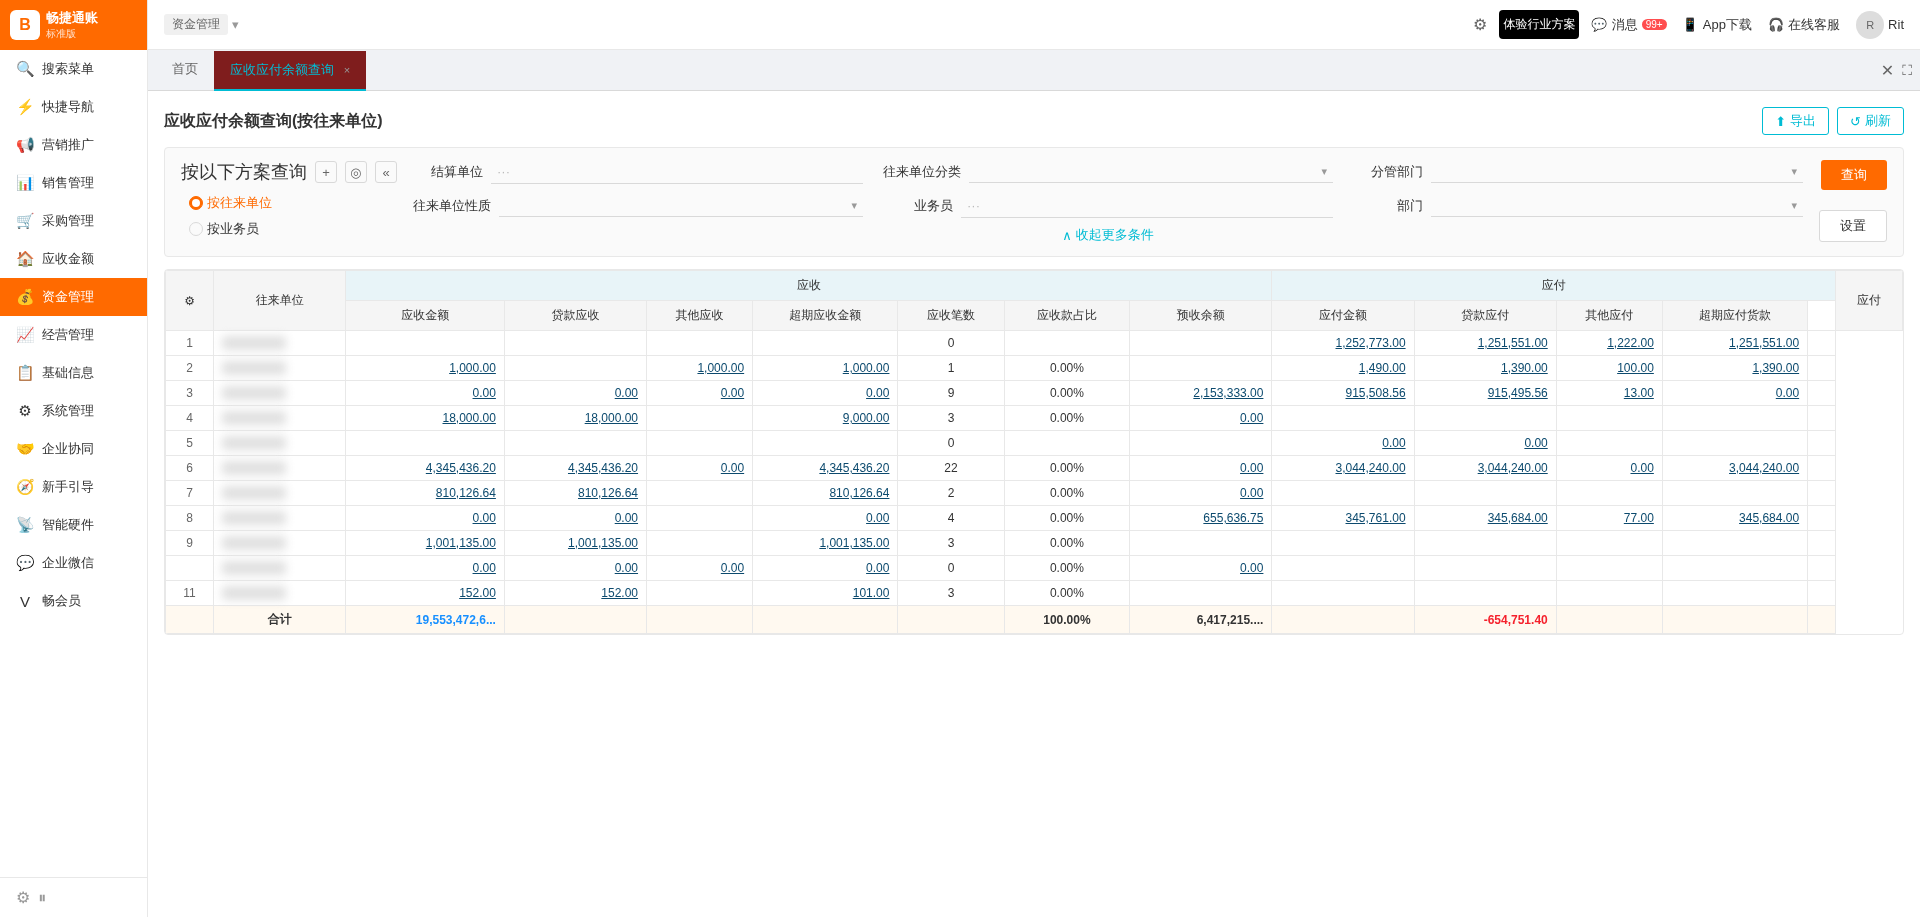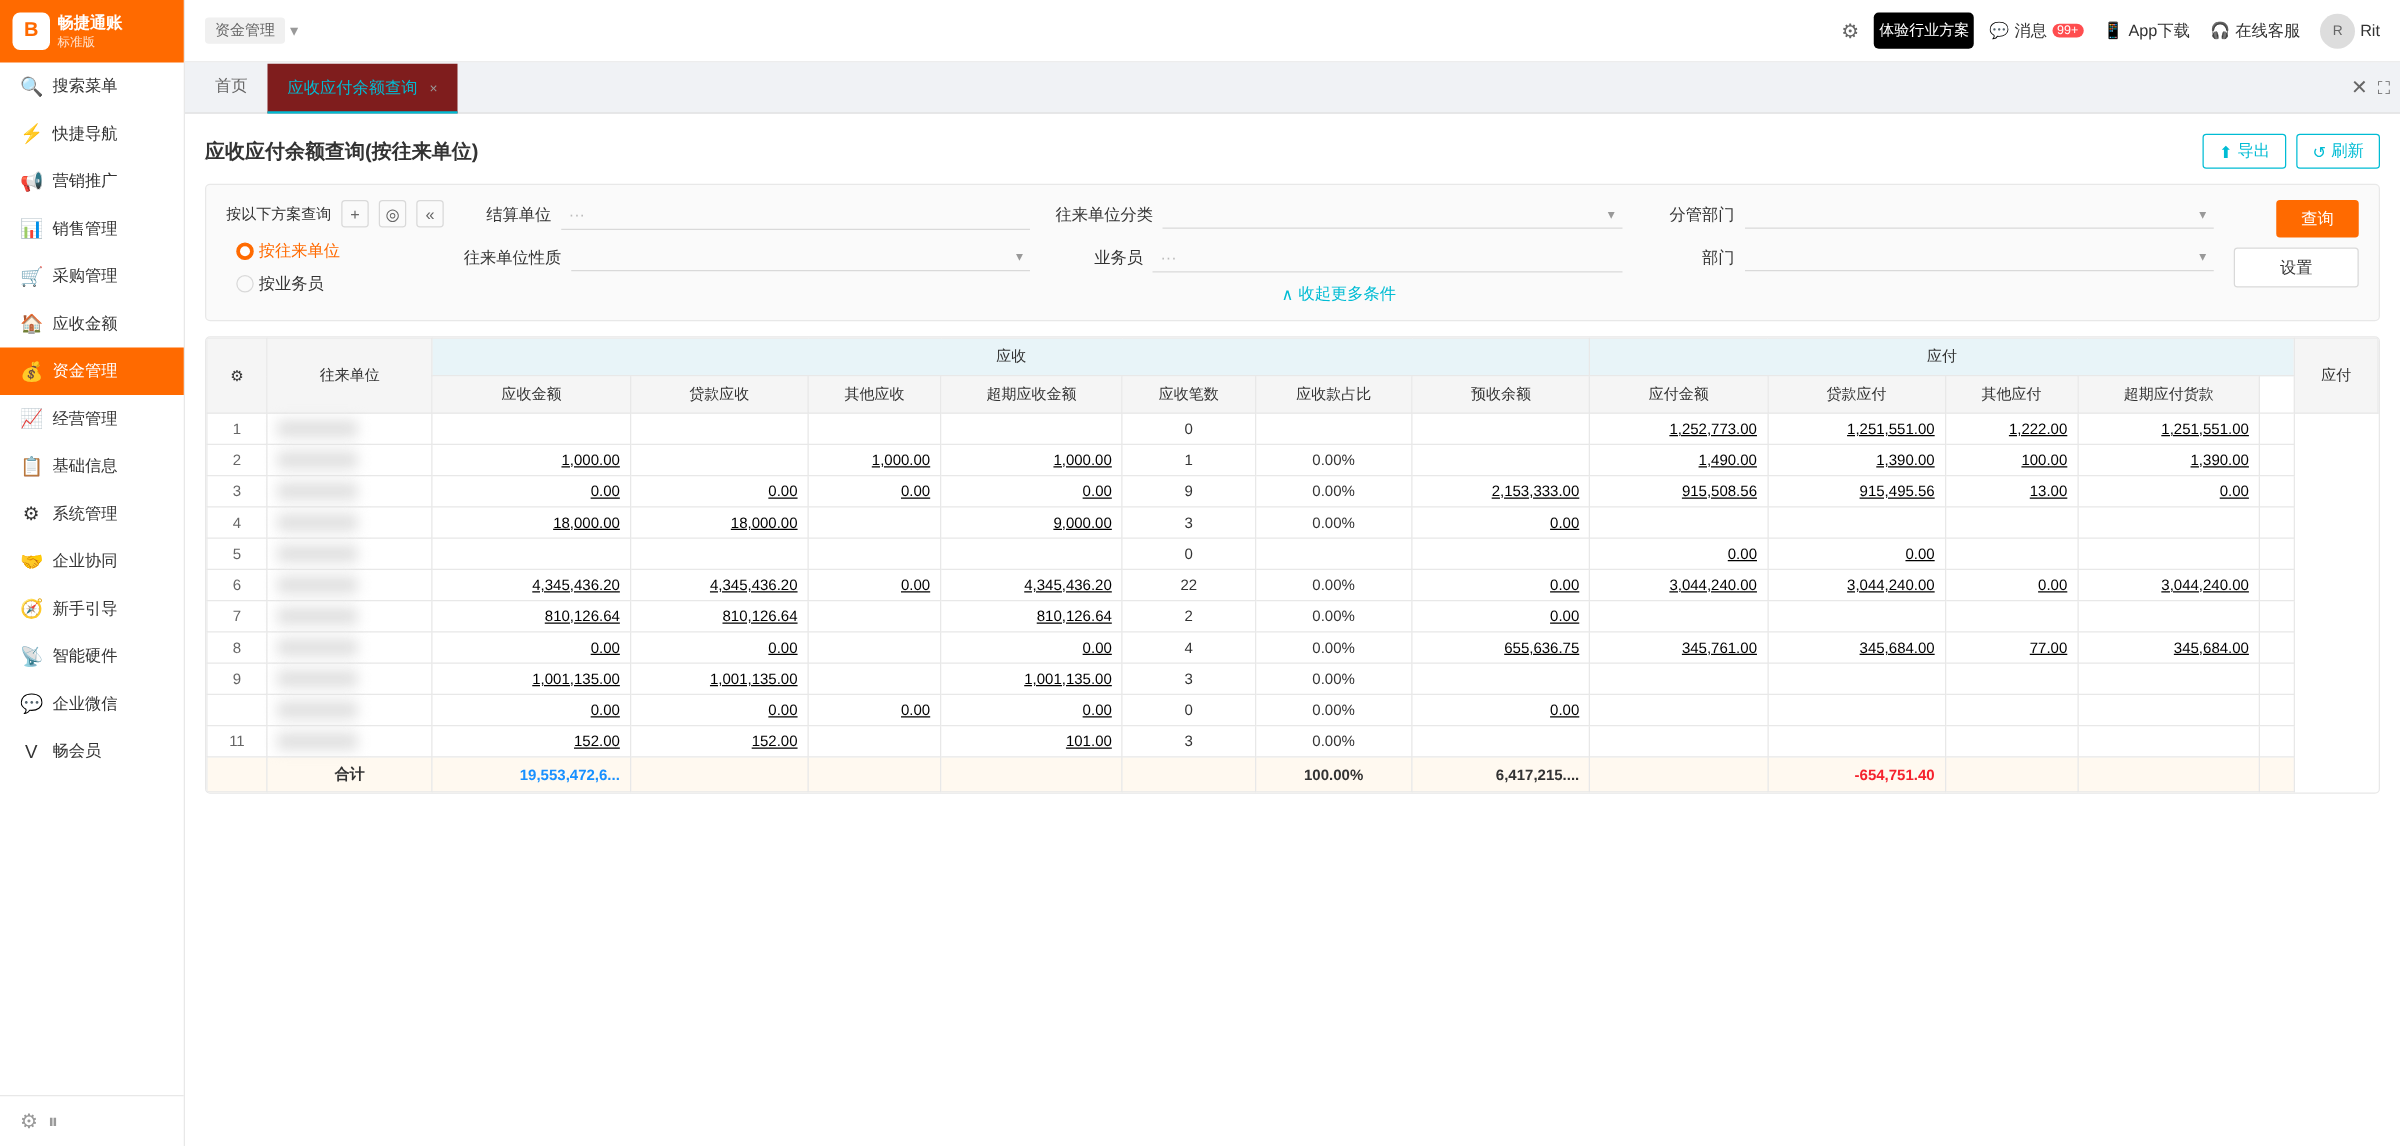--- a/index.html
+++ b/index.html
@@ -42,48 +42,48 @@
     .page-content { flex: 1; overflow-y: auto; background: #fff; padding: 16px; }
     .page-title-row { display: flex; align-items: center; justify-content: space-between; margin-bottom: 12px; }
     .page-title { font-size: 16px; font-weight: bold; color: #333; }
     .page-actions { display: flex; gap: 8px; }
     .btn-export { border: 1px solid #00bcd4; color: #00bcd4; background: #fff; padding: 4px 12px; border-radius: 3px; cursor: pointer; font-size: 13px; display: flex; align-items: center; gap: 4px; }
     .btn-refresh { border: 1px solid #00bcd4; color: #00bcd4; background: #fff; padding: 4px 12px; border-radius: 3px; cursor: pointer; font-size: 13px; display: flex; align-items: center; gap: 4px; }
 
     
     .filter-area { background: #fafafa; border: 1px solid #e8e8e8; border-radius: 4px; padding: 12px 16px; margin-bottom: 12px; }
     .filter-scheme-row { display: flex; align-items: center; gap: 8px; margin-bottom: 10px; }
-    .filter-scheme-label { color: #333; font-size: 12px; }
+    .filter-scheme-label { color: #333; font-size: 18px; }
     .filter-scheme-add { width: 22px; height: 22px; border: 1px solid #d9d9d9; border-radius: 3px; display: flex; align-items: center; justify-content: center; cursor: pointer; color: #666; font-size: 13px; }
     .scheme-option { display: flex; align-items: center; gap: 4px; cursor: pointer; color: #333; font-size: 13px; }
     .scheme-option.active .scheme-dot { background: #ff6a00; }
     .scheme-dot { width: 14px; height: 14px; border-radius: 50%; border: 1px solid #d9d9d9; display: flex; align-items: center; justify-content: center; }
     .filter-field { display: flex; align-items: center; gap: 8px; }
     .filter-label { color: #333; font-size: 13px; white-space: nowrap; min-width: 70px; text-align: right; }
     .filter-input { flex: 1; border: none; border-bottom: 1px solid #d9d9d9; padding: 4px 6px; background: transparent; color: #333; font-size: 13px; outline: none; display: flex; align-items: center; justify-content: space-between; }
     .filter-dropdown { display: flex; align-items: center; border-bottom: 1px solid #d9d9d9; padding: 4px 6px; gap: 4px; flex: 1; }
     .filter-dropdown-text { flex: 1; color: #bbb; font-size: 13px; }
     .filter-dropdown-arrow { color: #999; font-size: 11px; }
     .collapse-btn { display: flex; align-items: center; justify-content: center; color: #00bcd4; cursor: pointer; font-size: 13px; gap: 4px; margin-top: 4px; }
 
     
     .query-btn { background: #ff6a00; color: #fff; border: none; padding: 6px 20px; border-radius: 3px; cursor: pointer; font-size: 13px; }
-    .setting-btn { border: 1px solid #d9d9d9; background: #fff; color: #333; padding: 6px 36px; border-radius: 3px; cursor: pointer; font-size: 13px; margin-top: 8px; }
+    .setting-btn { border: 1px solid #d9d9d9; background: #fff; color: #333; padding: 6px 20px; border-radius: 3px; cursor: pointer; font-size: 13px; margin-top: 20px; }
     .filter-buttons { display: flex; flex-direction: column; gap: 0; align-items: flex-end; }
 
     
     .table-container { overflow: auto; border: 1px solid #e8e8e8; border-radius: 4px; }
     table { width: 100%; border-collapse: collapse; min-width: 1600px; }
     thead tr th { background: #f5f5f5; border: 1px solid #e8e8e8; padding: 6px 8px; font-size: 12px; color: #333; text-align: center; font-weight: normal; white-space: nowrap; }
     thead tr th.group-header { background: #e8f4f8; color: #333; }
     tbody tr td { border: 1px solid #e8e8e8; padding: 5px 8px; font-size: 12px; color: #333; white-space: nowrap; }
     tbody tr.total-row { background: #fff9f0; font-weight: bold; }
     .td-center { text-align: center; }
     .td-right { text-align: right; }
-    .td-num-link { text-align: right; color: #000000; text-decoration: underline; cursor: pointer; }
+    .td-num-link { text-align: right; color: #0c4a6e; text-decoration: underline; cursor: pointer; }
     .row-num { color: #666; text-align: center; }
     .blurred { filter: blur(5px); user-select: none; color: transparent; background: #e0e0e0; border-radius: 2px; display: inline-block; min-width: 60px; height: 14px; }
   </style>
 </head>
 <body>
 
 <div class="sidebar">
   <div class="sidebar-logo">
     <div class="sidebar-logo-icon">B</div>
     <div>

